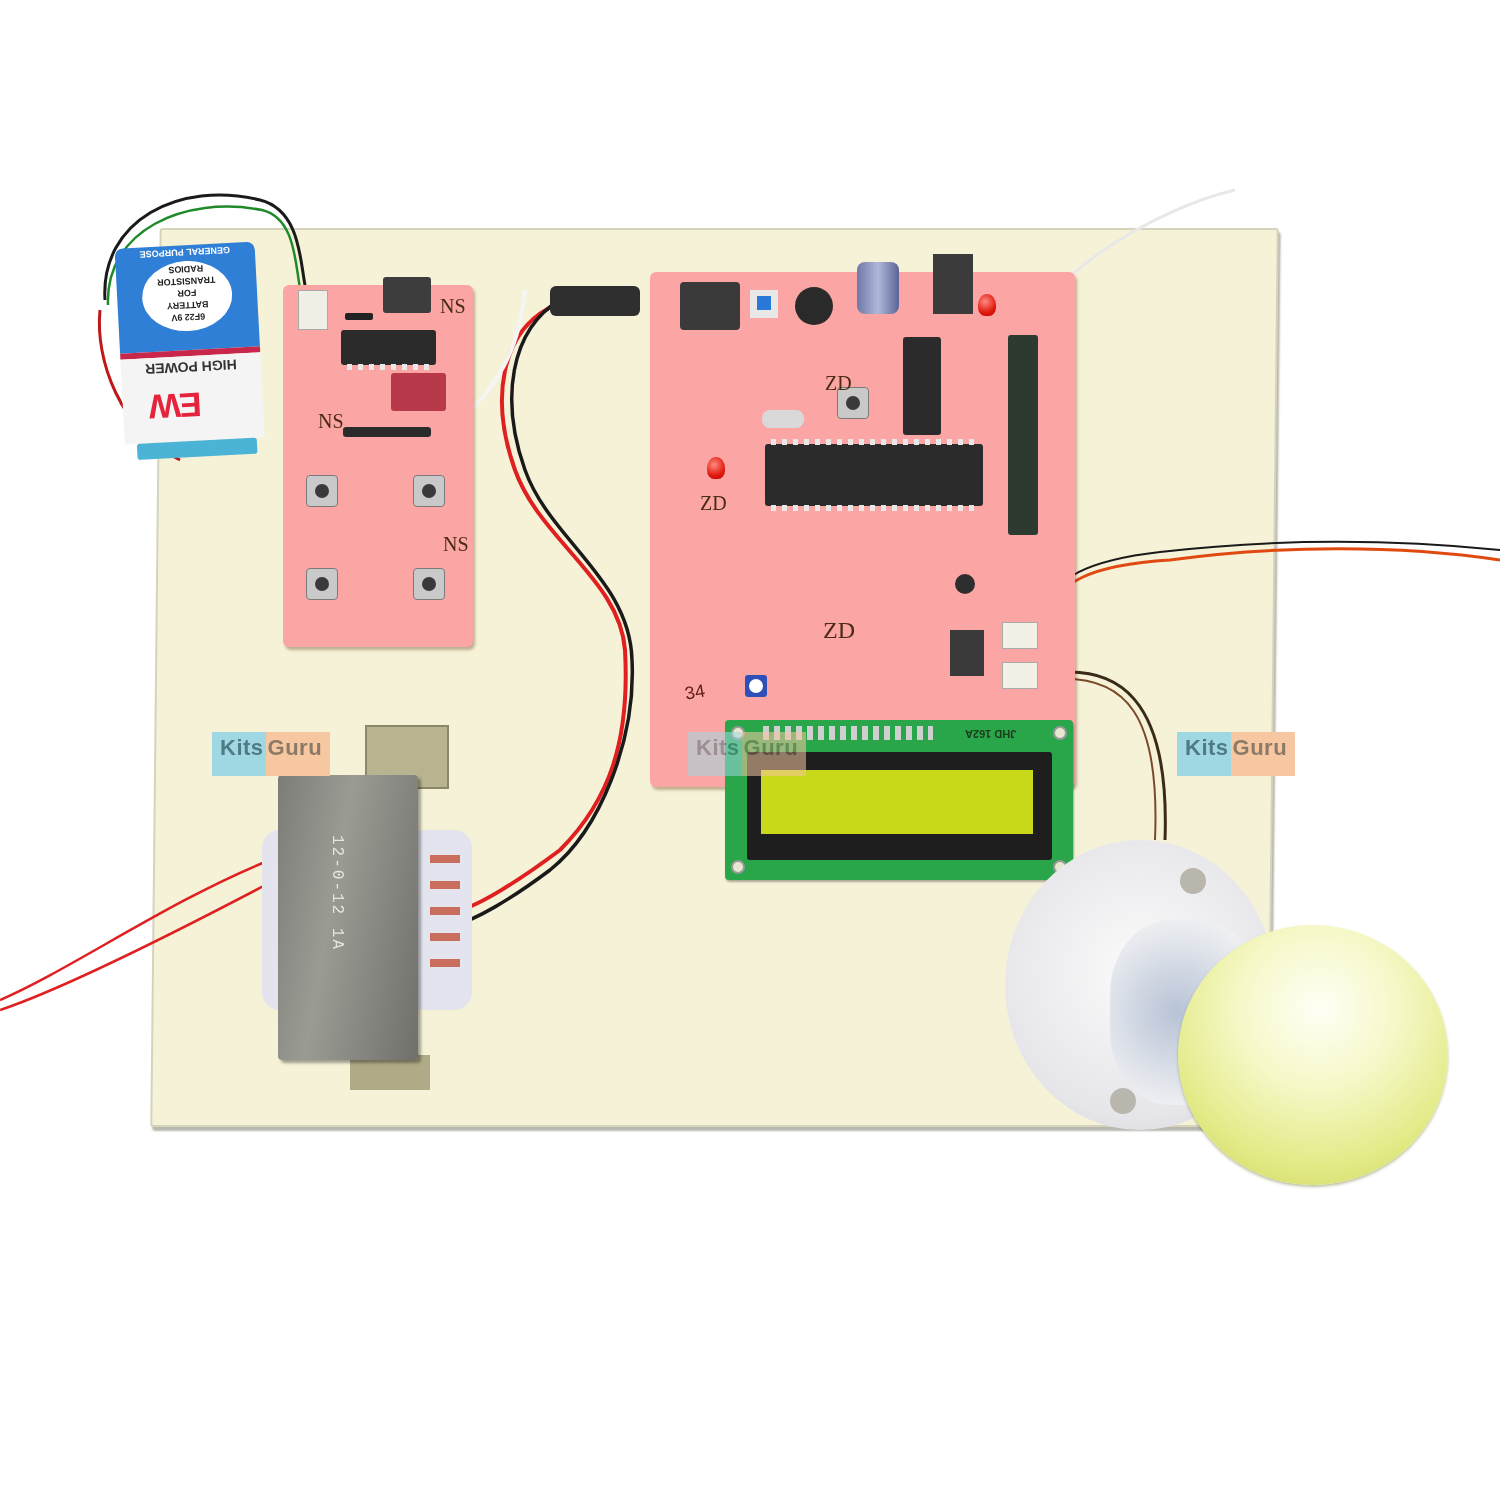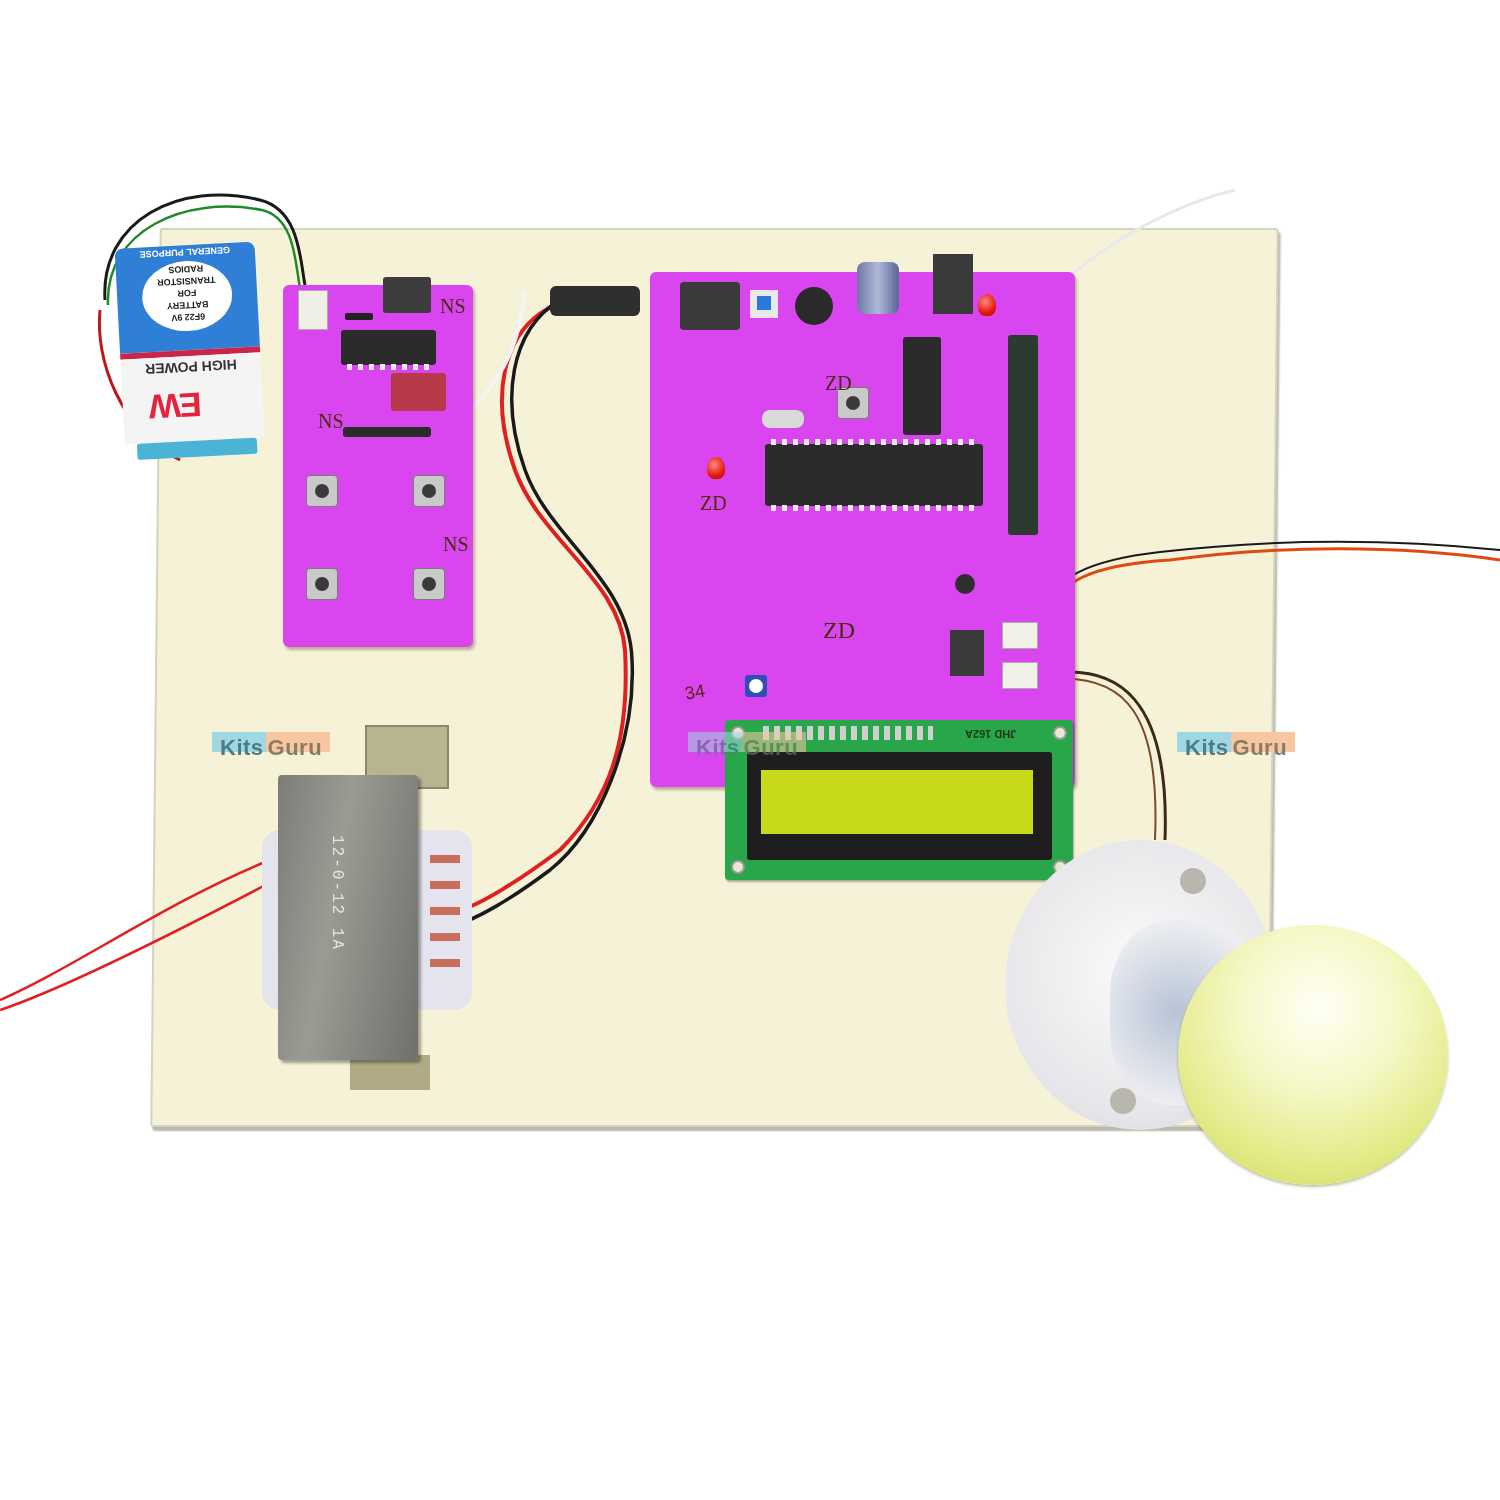--- a/index.html
+++ b/index.html
@@ -1,27 +1,27 @@
 <!DOCTYPE html>
 <html><head>
 <meta charset="utf-8">
 <style>
   html, body { margin:0; padding:0; }
   body { width:1500px; height:1500px; background:#ffffff; position:relative; overflow:hidden; font-family:"Liberation Sans", sans-serif; }
   .abs { position:absolute; }
   .baseboard { left:155px; top:228px; width:1115px; height:895px; background:#f5f2d8; transform:skewX(-0.6deg); box-shadow: 2px 4px 2px #b8b8ae; border:2px solid #d6d3bd; border-radius:3px; }
-  .pcb { background:#d946ef; border-radius:6px; box-shadow:2px 3px 3px rgba(90,50,10,0.35); }
+  .pcb { background:#fca5a5; border-radius:6px; box-shadow:2px 3px 3px rgba(90,50,10,0.35); }
   .silk { font-family:"Liberation Serif", serif; color:#4a2c10; font-size:20px; }
   .ic { background:#2b2b2b; border-radius:3px; }
   .ic-pins-top, .ic-pins-bot { position:absolute; left:6px; right:6px; height:6px; background:repeating-linear-gradient(90deg,#e8e8e8 0 5px,transparent 5px 11px); }
   .ic-pins-top { top:-5px; } .ic-pins-bot { bottom:-5px; }
   .btn-tact { width:30px; height:30px; background:#c9c9c9; border-radius:4px; border:1px solid #7a7a7a; }
   .btn-tact::after { content:""; position:absolute; left:8px; top:8px; width:14px; height:14px; border-radius:50%; background:#3a3a3a; }
   .led { width:18px; height:22px; border-radius:50% 50% 40% 40%; background:radial-gradient(circle at 40% 35%,#ff8a80,#e21b10 60%,#b00 100%); }
-  .watermark { height:20px; display:flex; font-weight:bold; font-size:22px; letter-spacing:0.5px; }
+  .watermark { height:44px; display:flex; font-weight:bold; font-size:22px; letter-spacing:0.5px; }
   .wm-a { background:#9fd8e2; color:#4f7c84; padding:3px 2px 0 8px; }
   .wm-b { background:#f6c7a0; color:#8b7a66; padding:3px 8px 0 2px; }
   .battery { left:120px; top:245px; width:140px; height:210px; transform:rotate(-3deg); }
   .bat-blue { position:absolute; left:0; top:0; width:140px; height:105px; background:#2f7fd6; border-radius:8px 8px 0 0; }
   .bat-oval { position:absolute; left:25px; top:16px; width:90px; height:70px; border-radius:50%; background:#fff; color:#222; font-size:9px; text-align:center; line-height:12px; padding-top:8px; box-sizing:border-box; transform:rotate(180deg); font-weight:bold; }
   .bat-top-text { position:absolute; left:0; right:0; top:2px; text-align:center; color:#fff; font-size:9px; font-weight:bold; transform:rotate(180deg); }
   .bat-stripe { position:absolute; left:0; top:105px; width:140px; height:6px; background:#c8264a; }
   .bat-white { position:absolute; left:0; top:111px; width:140px; height:85px; background:#f4f4f4; }
   .bat-hp { position:absolute; left:10px; top:114px; width:120px; text-align:center; font-weight:bold; font-size:14px; color:#333; transform:rotate(180deg); }
   .bat-logo { position:absolute; left:28px; top:140px; font-size:34px; font-weight:bold; color:#e4233c; transform:rotate(180deg); letter-spacing:-2px; }

